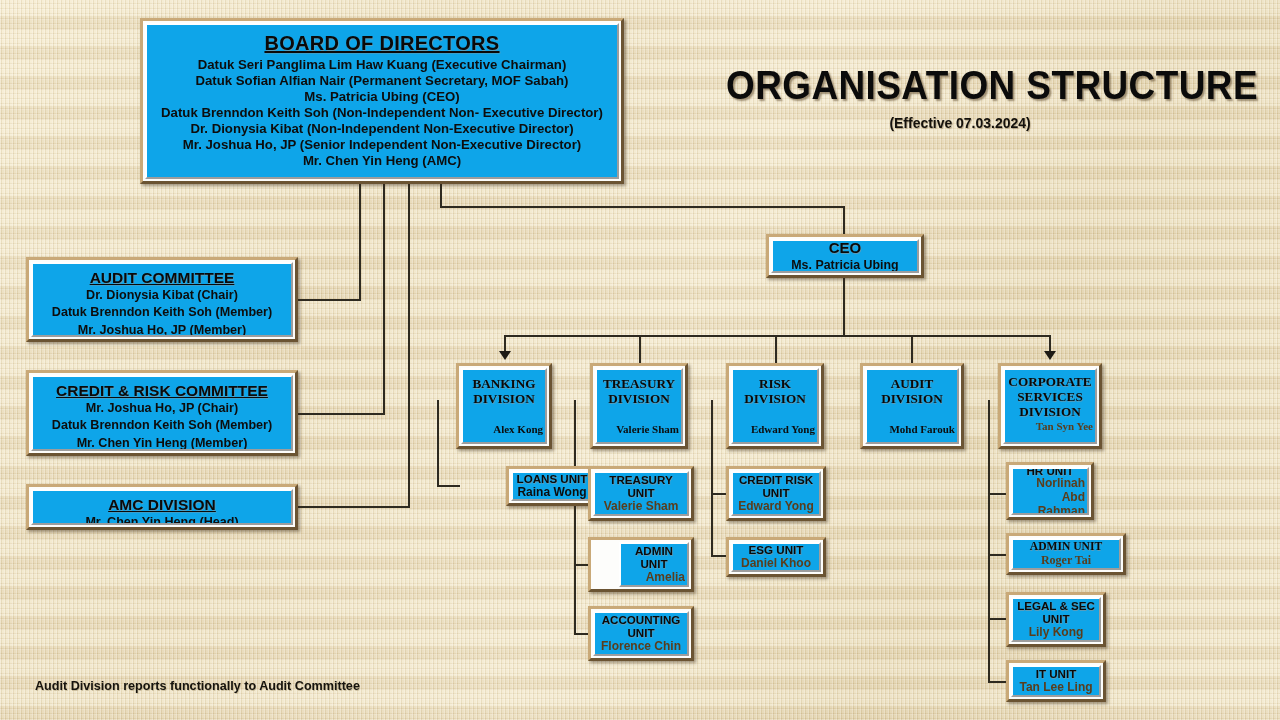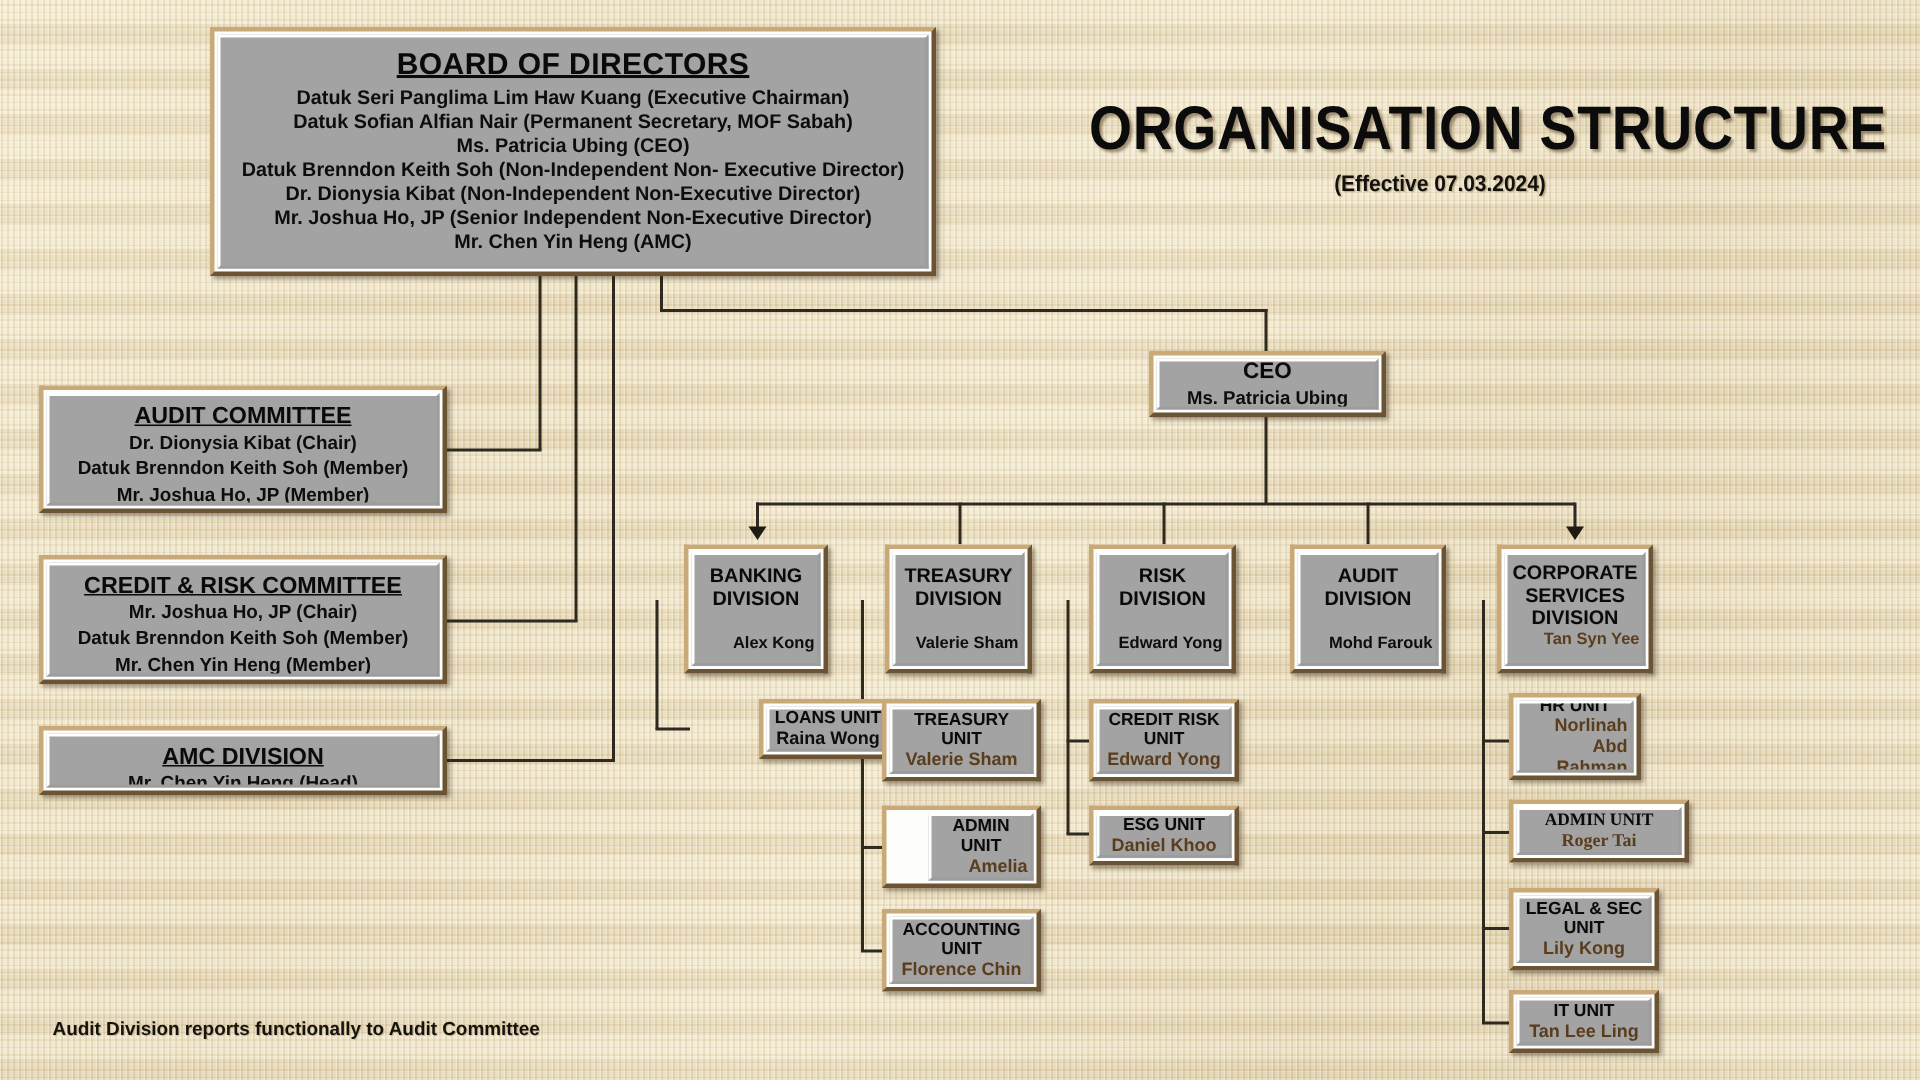--- a/index.html
+++ b/index.html
@@ -45,21 +45,21 @@
     background:#fdfdfb;
     border-top:3px solid #c9a978;
     border-left:3px solid #c9a978;
     border-right:3px solid #6b5433;
     border-bottom:3px solid #6b5433;
     box-shadow:2px 2px 3px rgba(60,45,25,0.45);
     padding:2px;
   }
   .box > .inner{
     box-sizing:border-box;width:100%;height:100%;
-    background:#a3a3a3;
+    background:#0ea5e9;
     border-top:2px solid #ffffff;
     border-left:2px solid #ffffff;
     border-right:2px solid #9d9d9d;
     border-bottom:2px solid #9d9d9d;
     display:flex;flex-direction:column;
     align-items:center;justify-content:flex-start;
     overflow:hidden;
   }
   .hdr{
     font-weight:bold;color:#0a0a0a;text-align:center;line-height:1.12;
@@ -85,21 +85,21 @@
   #amcDivision{top:484px;height:46px;}
 
   
   #ceo{left:766px;top:234px;width:158px;height:44px;}
   #ceo .inner{justify-content:center;}
   #ceo .hdr{font-size:15px;}
   #ceo .nm{font-size:12.4px;font-weight:bold;margin-top:1px;}
 
   
   .div5{top:363px;height:86px;}
-  .div5 .inner{justify-content:space-between;padding:7px 2px 6px;}
+  .div5 .inner{justify-content:space-between;padding:7px 2px 6px;font-family:Liberation Serif, serif;}
   .div5 .hdr{font-size:13.2px;width:100%;}
   .div5 .nm{font-size:11px;font-weight:bold;width:100%;}
 
   
   .unit .inner{justify-content:center;padding:3px 2px;}
   .unit .hdr{font-size:11.6px;}
   .unit .nm{font-size:12px;font-weight:bold;margin-top:0.5px;}
 
   
   #titleBlock{position:absolute;left:700px;top:62px;width:520px;text-align:center;z-index:5;}

